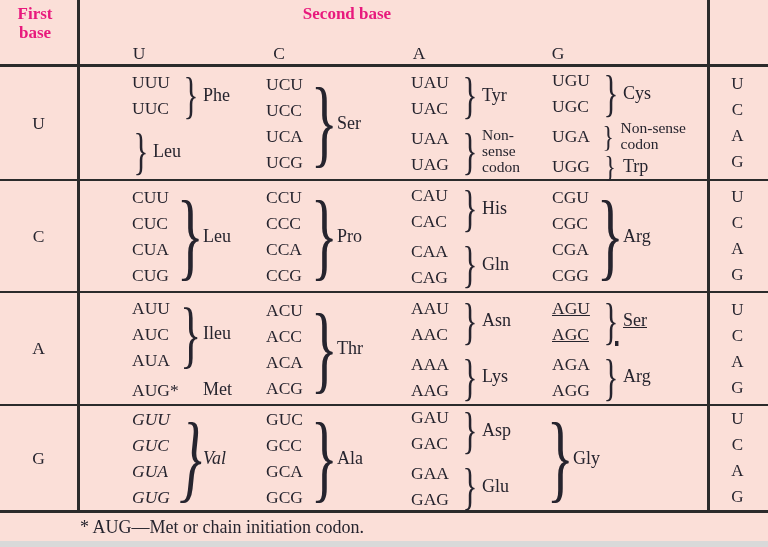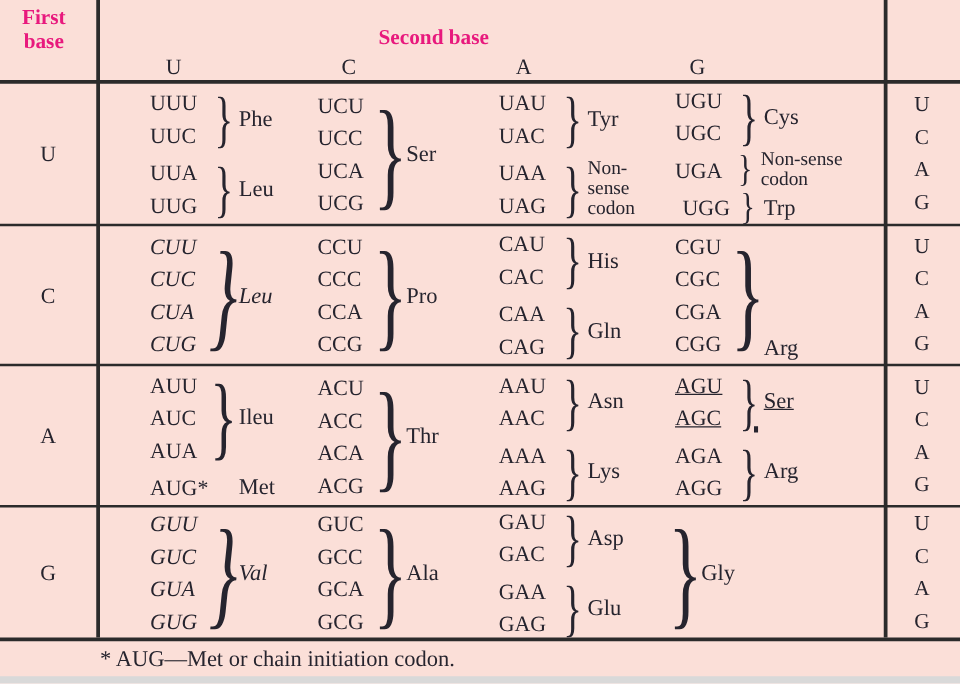--- a/index.html
+++ b/index.html
@@ -13,21 +13,21 @@
   }
   
   .hdr-label{
     position:absolute;
     font-weight:bold;
     color:var(--accent,#E8197D);
     font-size:17px;line-height:19px;
     text-align:center;
   }
   #hdr-first{left:0;top:4px;width:58px;padding-left:6px;font-family:Liberation Serif, serif;}
-  #hdr-second{left:347px;top:20px;transform:translateX(-50%);white-space:nowrap;}
+  #hdr-second{left:347px;top:4px;transform:translateX(-50%);white-space:nowrap;}
   #hdr-third{left:707px;top:4px;width:61px;}
   .sub-letter{
     position:absolute;top:43px;transform:translateX(-50%);
     font-size:17.5px;line-height:20px;
   }
   .sub-0{left:139px;} .sub-1{left:279px;} .sub-2{left:419px;} .sub-3{left:558px;}
   
   .hline,.vline{position:absolute;background:var(--line,#2B2B2B);}
   .hline{left:0;width:768px;}
   #hl-header{top:64px;height:3px;}
@@ -42,20 +42,21 @@
   .trow{position:absolute;left:0;width:768px;}
   .first-base{
     position:absolute;left:0;top:0;width:77px;height:100%;
     display:flex;align-items:center;justify-content:center;
     font-size:17.5px;
   }
   .cell{
     position:absolute;top:0;height:100%;width:134px;
     display:flex;flex-direction:column;justify-content:center;
     gap:4px;
+    margin-left:12px;
   }
   .group{display:flex;flex-direction:row;align-items:center;}
   .codons{display:flex;flex-direction:column;width:50px;}
   .codon{font-size:17.5px;line-height:26px;white-space:nowrap;}
   .brace{
     width:17px;display:flex;align-items:center;justify-content:center;
     overflow:visible;flex-shrink:0;
   }
   .brace span{
     display:block;font-family:"Liberation Serif",serif;
@@ -109,24 +110,20 @@
               <div class="codon">UUC</div>
             </div>
             <div class="brace">
               <span style="font-size: 50px; line-height: 52px; transform: scaleX(0.62);">}</span>
             </div>
             <div class="amino">
               <div>Phe</div>
             </div>
           </div>
           <div class="group" style="height: 52px;">
-            <div class="codons">
-              <div class="codon">UUA</div>
-              <div class="codon">UUG</div>
-            </div>
             <div class="brace">
               <span style="font-size: 50px; line-height: 52px; transform: scaleX(0.62);">}</span>
             </div>
             <div class="amino">
               <div>Leu</div>
             </div>
           </div>
         </div>
         <div class="cell" style="left: 254px;">
           <div class="group" style="height: 104px;">
@@ -190,21 +187,21 @@
               <div class="codon">UGA</div>
             </div>
             <div class="brace">
               <span style="font-size: 30px; line-height: 26px; transform: scaleX(0.8);">}</span>
             </div>
             <div class="amino small">
               <div>Non-sense</div>
               <div>codon</div>
             </div>
           </div>
-          <div class="group" style="height: 26px; text-align: center;">
+          <div class="group" style="height: 26px;">
             <div class="codons">
               <div class="codon">UGG</div>
             </div>
             <div class="brace">
               <span style="font-size: 30px; line-height: 26px; transform: scaleX(0.8);">}</span>
             </div>
             <div class="amino">
               <div>Trp</div>
             </div>
           </div>
@@ -212,21 +209,21 @@
         <div class="third-base">
           <div class="third-letter">U</div>
           <div class="third-letter">C</div>
           <div class="third-letter">A</div>
           <div class="third-letter">G</div>
         </div>
       </div>
       <div class="trow" style="top: 181px; height: 110px;">
         <div class="first-base">C</div>
         <div class="cell" style="left: 120px;">
-          <div class="group" style="height: 104px; font-style: italic;">
+          <div class="group" style="height: 104px;">
             <div class="codons">
               <div class="codon">CUU</div>
               <div class="codon">CUC</div>
               <div class="codon">CUA</div>
               <div class="codon">CUG</div>
             </div>
             <div class="brace">
               <span style="font-size: 97px; line-height: 104px; transform: scaleX(0.58);">}</span>
             </div>
             <div class="amino">
@@ -270,21 +267,21 @@
             </div>
             <div class="brace">
               <span style="font-size: 50px; line-height: 52px; transform: scaleX(0.62);">}</span>
             </div>
             <div class="amino">
               <div>Gln</div>
             </div>
           </div>
         </div>
         <div class="cell" style="left: 540px;">
-          <div class="group" style="height: 104px; align-items: flex-end;">
+          <div class="group" style="height: 104px;">
             <div class="codons">
               <div class="codon">CGU</div>
               <div class="codon">CGC</div>
               <div class="codon">CGA</div>
               <div class="codon">CGG</div>
             </div>
             <div class="brace">
               <span style="font-size: 97px; line-height: 104px; transform: scaleX(0.58);">}</span>
             </div>
             <div class="amino">

